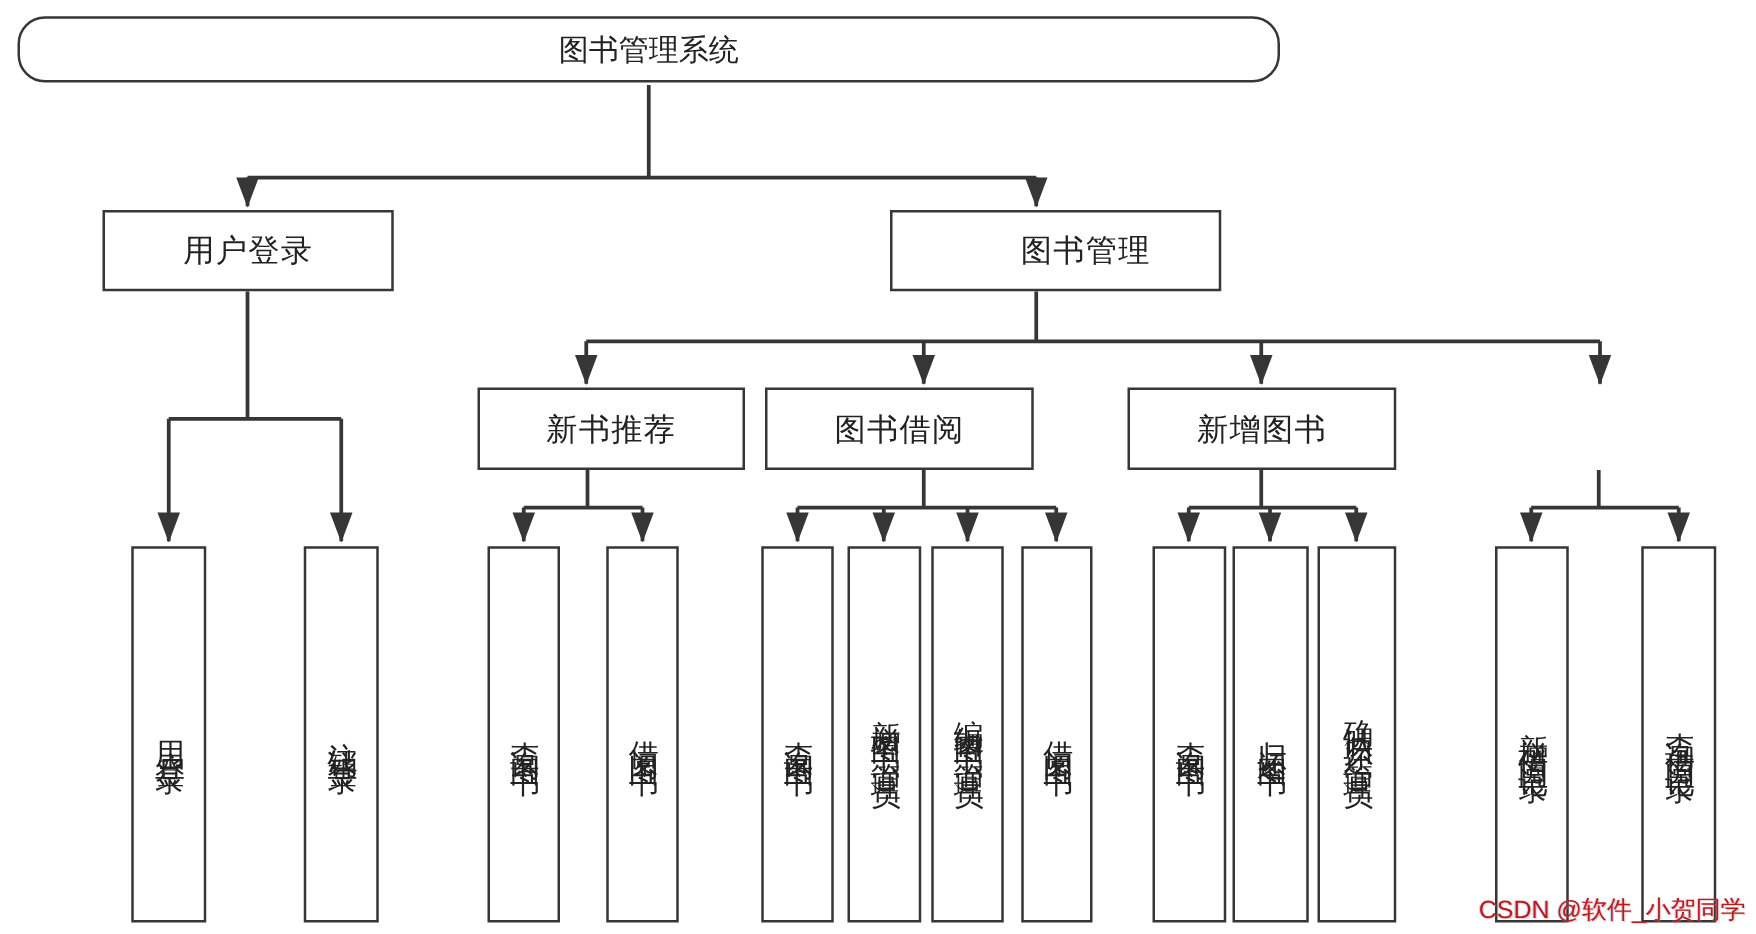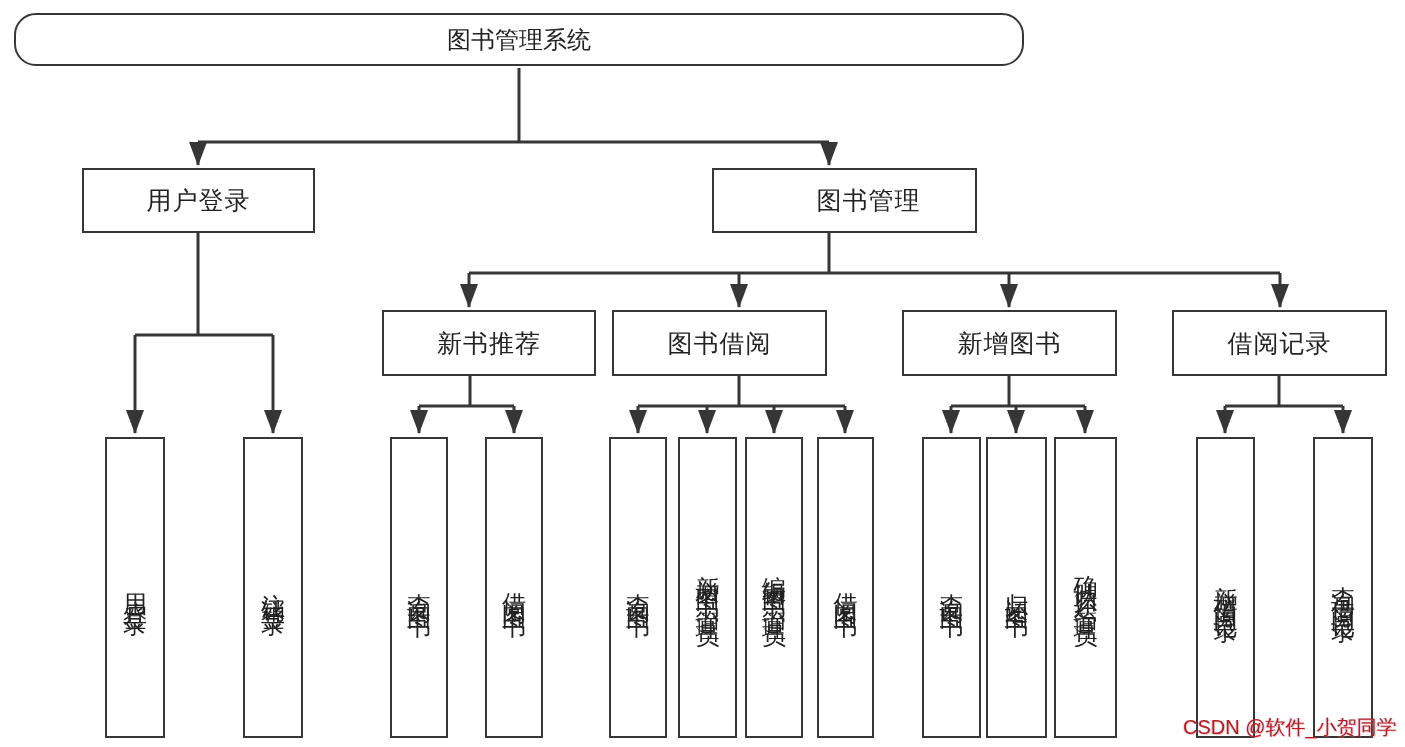--- a/index.html
+++ b/index.html
@@ -133,23 +133,20 @@
 
   <div class="box h" style="left:382px; top:310px; width:214px; height:66px;">
     <span>新书推荐</span>
   </div>
   <div class="box h" style="left:612px; top:310px; width:215px; height:66px;">
     <span>图书借阅</span>
   </div>
   <div class="box h" style="left:902px; top:310px; width:215px; height:66px;">
     <span>新增图书</span>
   </div>
-  <div class="box h" style="left:1172px; top:310px; width:215px; height:66px;">
-    <span>借阅记录</span>
-  </div>
 
   <div class="box leaf" style="left:105px; top:437px; width:60px; height:301px;">
     <span class="vtext">用户登录</span>
   </div>
   <div class="box leaf" style="left:243px; top:437px; width:60px; height:301px;">
     <span class="vtext">注销登录</span>
   </div>
 
   <div class="box leaf" style="left:390px; top:437px; width:58px; height:301px;">
     <span class="vtext">查询图书</span>

